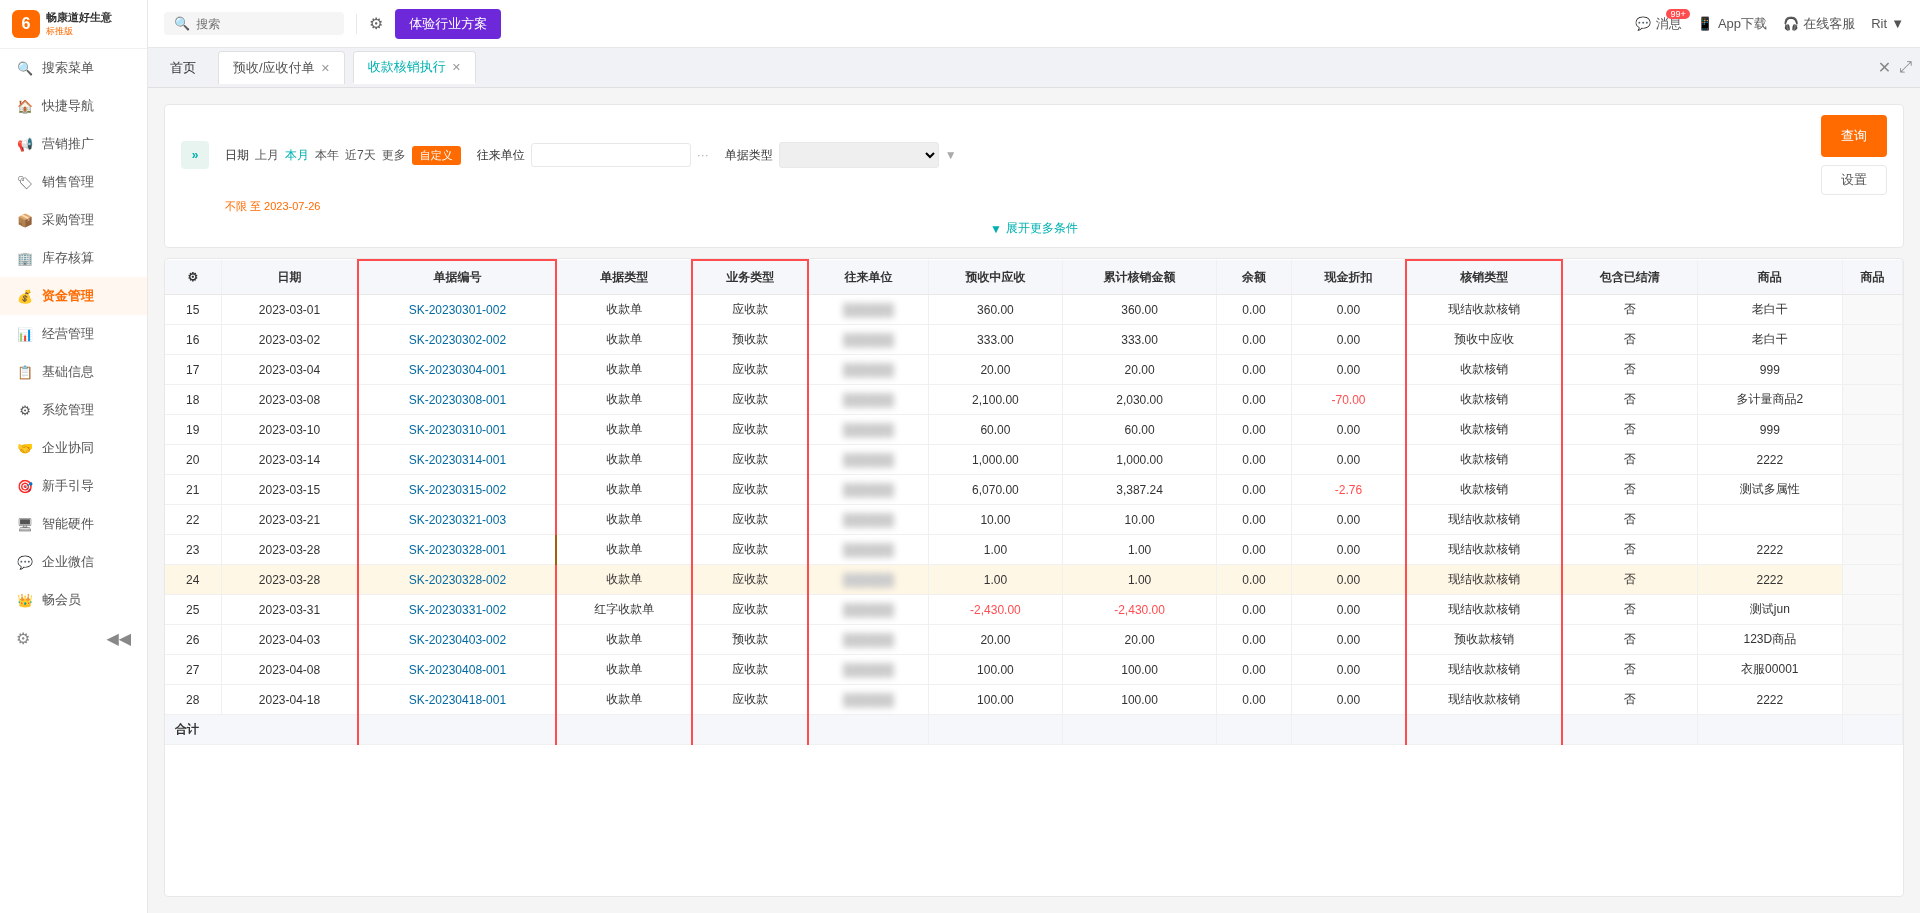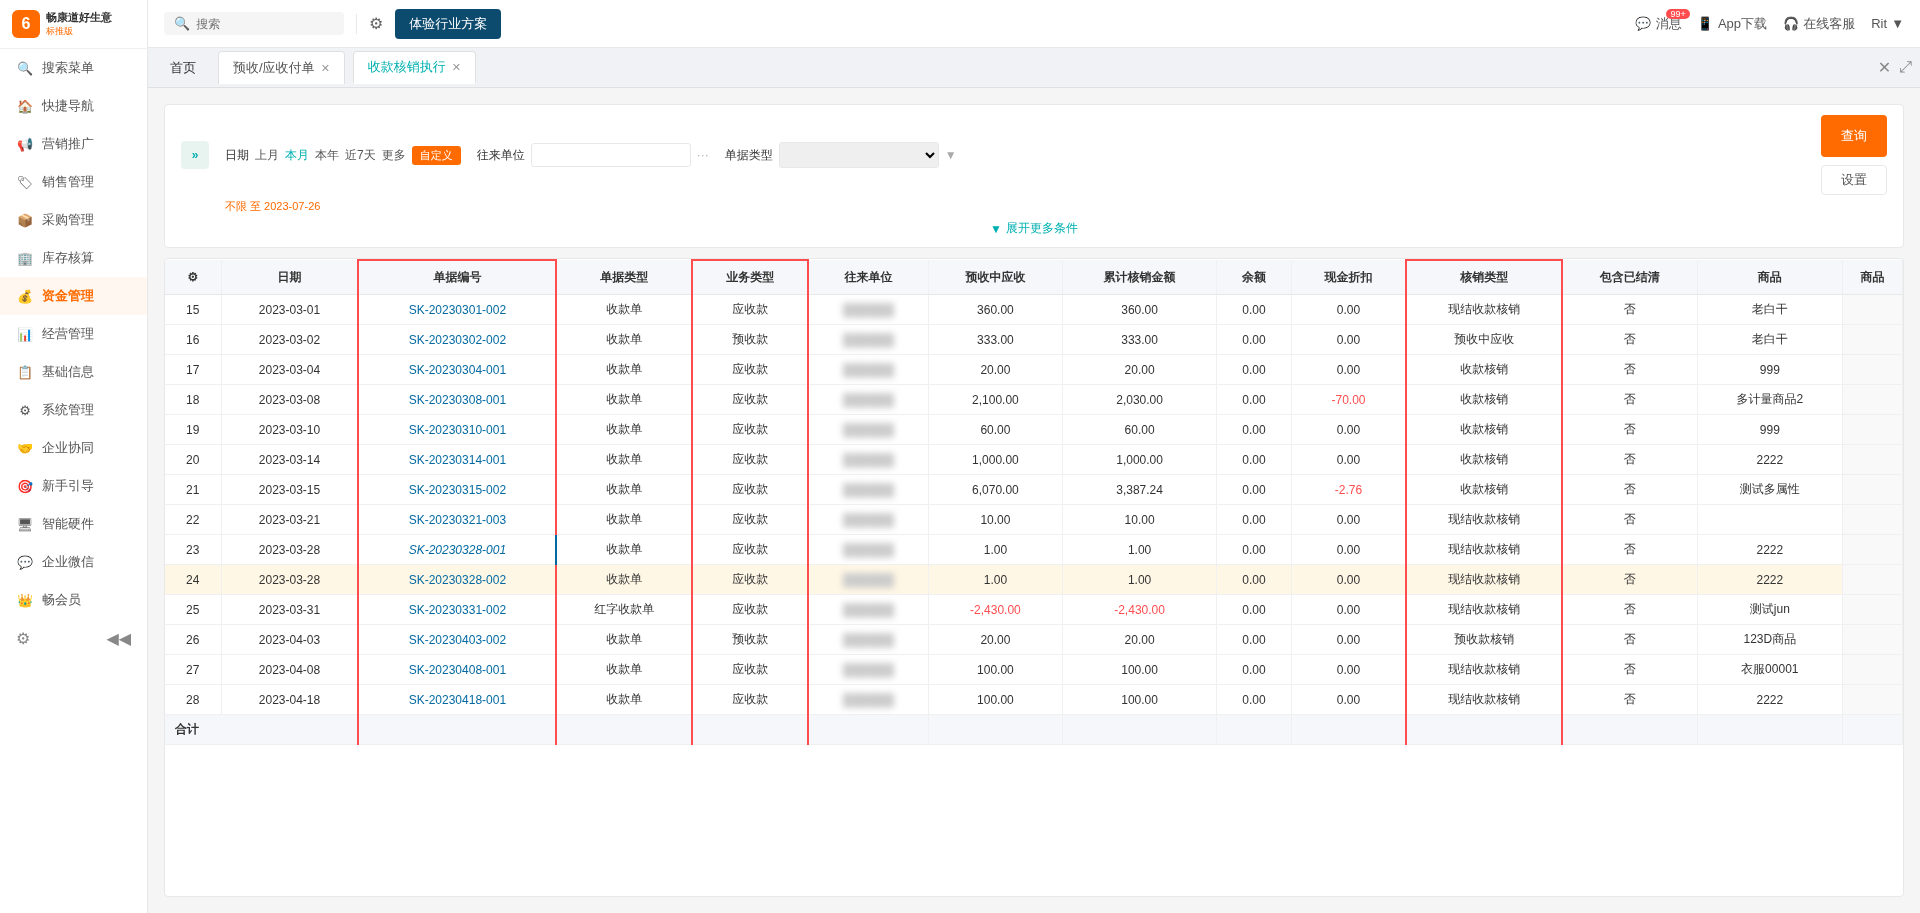--- a/index.html
+++ b/index.html
@@ -16,21 +16,21 @@
 
     
     .main { flex: 1; display: flex; flex-direction: column; overflow: hidden; }
 
     
     .topbar { height: 48px; background: #fff; display: flex; align-items: center; padding: 0 16px; gap: 12px; border-bottom: 1px solid #e8e8e8; flex-shrink: 0; }
     .topbar-search { display: flex; align-items: center; background: #f5f5f5; border-radius: 4px; padding: 4px 10px; gap: 6px; width: 180px; }
     .topbar-search input { border: none; background: transparent; outline: none; font-size: 12px; color: #999; width: 120px; }
     .topbar-divider { width: 1px; height: 20px; background: #e8e8e8; }
     .topbar-gear { cursor: pointer; color: #666; font-size: 16px; }
-    .topbar-btn { background: #0c4a6e; color: #fff; border: none; border-radius: 4px; padding: 6px 14px; cursor: pointer; font-size: 13px; }
+    .topbar-btn { background: #6d28d9; color: #fff; border: none; border-radius: 4px; padding: 6px 14px; cursor: pointer; font-size: 13px; }
     .topbar-right { margin-left: auto; display: flex; align-items: center; gap: 16px; color: #555; font-size: 13px; }
     .topbar-right-item { display: flex; align-items: center; gap: 4px; cursor: pointer; position: relative; }
     .badge { background: #ff4d4f; color: #fff; font-size: 9px; border-radius: 8px; padding: 0 4px; position: absolute; top: -6px; right: -8px; }
 
     
     .tabbar { height: 40px; background: #f0f2f5; display: flex; align-items: center; padding: 0 8px; gap: 2px; flex-shrink: 0; border-bottom: 1px solid #e0e0e0; }
     .tab { display: flex; align-items: center; gap: 6px; padding: 6px 14px; background: #fff; border-radius: 4px 4px 0 0; cursor: pointer; font-size: 13px; color: #555; border: 1px solid #e0e0e0; border-bottom: none; }
     .tab.active { background: #fff; color: #00b0b0; border-bottom: 2px solid #fff; }
     .tab .tab-close { color: #999; font-size: 11px; cursor: pointer; }
     .tab-home { background: transparent; border: none; color: #333; }
@@ -393,21 +393,21 @@
     <td>0.00</td>
     <td class="">0.00</td>
     <td style="border-left:2px solid #ff4d4f;border-right:2px solid #ff4d4f;">现结收款核销</td>
     <td>否</td>
     <td></td>
     <td style="width:60px;background:#f9f9f9;"></td>
   </tr>
             <tr>
     <td>23</td>
     <td>2023-03-28</td>
-    <td style="border-left:2px solid #ff4d4f;border-right:2px solid #0369a1;font-style:italic;"><a class="link-cell">SK-20230328-001</a></td>
+    <td style="border-left:2px solid #ff4d4f;border-right:2px solid #a16207;"><a class="link-cell">SK-20230328-001</a></td>
     <td>收款单</td>
     <td style="border-left:2px solid #ff4d4f;border-right:2px solid #ff4d4f;">应收款</td>
     <td><span class="blurred">██████</span></td>
     <td class="">1.00</td>
     <td class="">1.00</td>
     <td>0.00</td>
     <td class="">0.00</td>
     <td style="border-left:2px solid #ff4d4f;border-right:2px solid #ff4d4f;">现结收款核销</td>
     <td>否</td>
     <td>2222</td>

